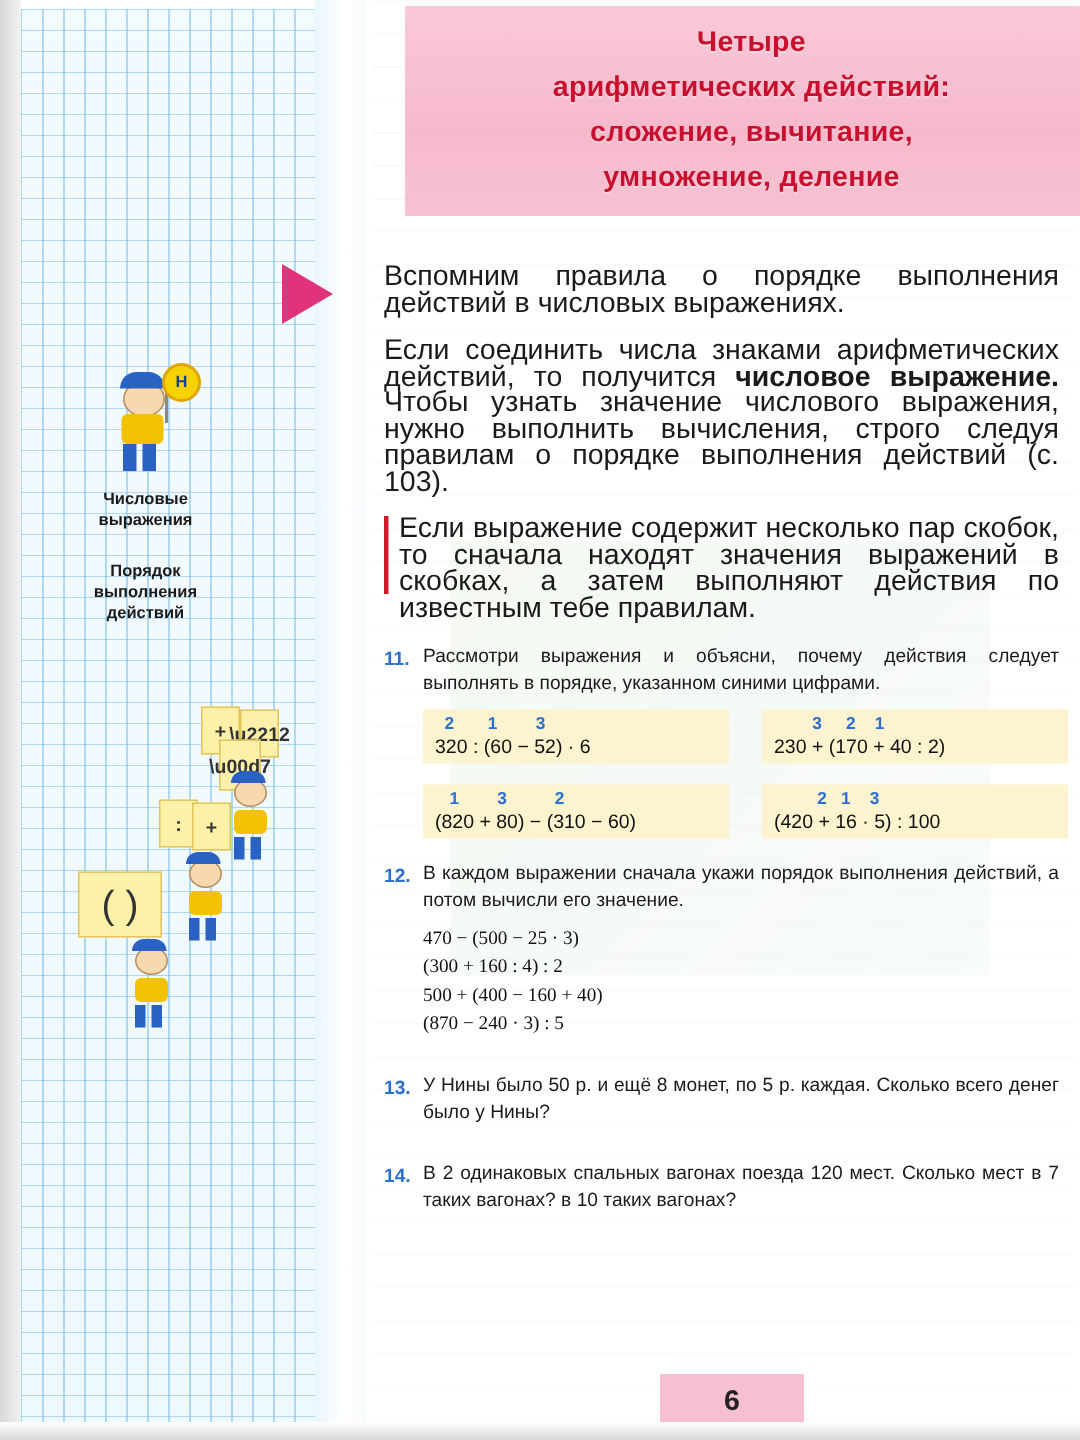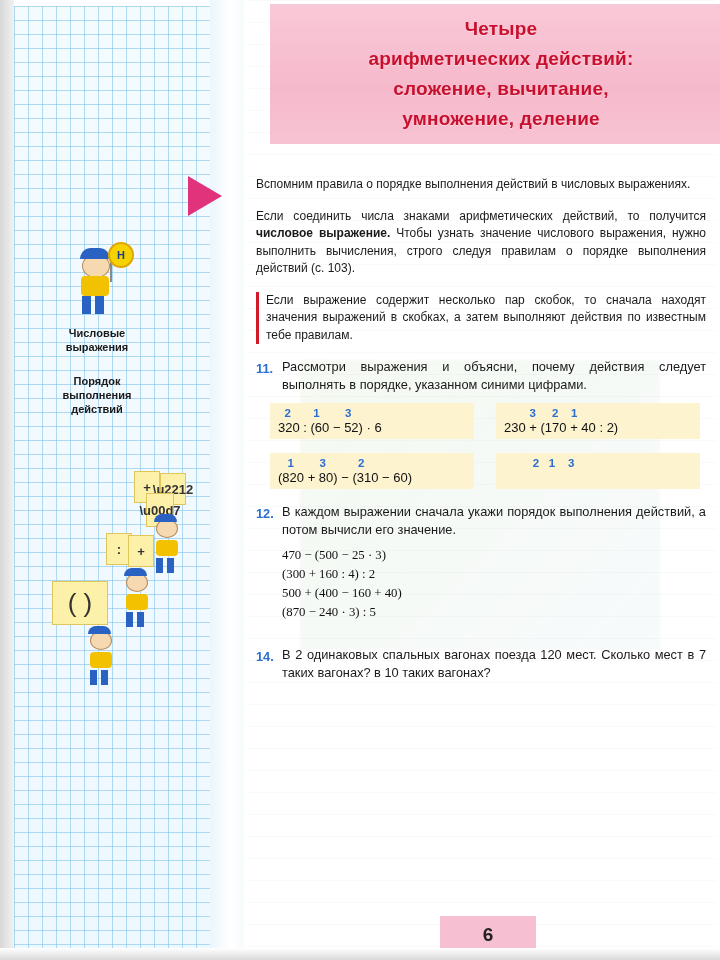--- a/index.html
+++ b/index.html
@@ -83,21 +83,21 @@
     border-top:20px solid transparent;
     border-bottom:20px solid transparent;
     border-left:34px solid #e0337b;
   }
 
   .body{
     position:absolute;left:256px;top:176px;width:450px;
   }
   p.para{
     margin:0 0 14px 0;
-    font-size:12px;
+    font-size:19px;
     line-height:17.5px;
     color:#1a1a1a;
     text-align:justify;
   }
   p.para b{font-weight:bold;}
   .redbar{
     position:absolute;left:0px;top:0px;width:3px;height:52px;background:#d01a2a;
   }
   .para-wrap{position:relative;padding-left:10px;}
 
@@ -107,21 +107,21 @@
     font-size:12.8px;line-height:17.5px;color:#1a1a1a;
   }
   .tasknum{
     position:absolute;left:0;top:2px;width:26px;
     color:#2a6fd1;font-weight:bold;font-size:12.8px;
   }
   .tasktext{display:block;margin-left:26px;text-align:justify;}
 
   
   .expr-grid{
-    margin:10px 0 4px 14px;
+    margin:10px 0 4px 26px;
     position:relative;
   }
   .expr-row{display:flex;gap:22px;margin-bottom:14px;}
   .expr-cell{
     position:relative;
     background:#fdf3cf;
     padding:4px 8px 4px 8px;
     min-width:188px;
   }
   .expr-orders{
@@ -299,38 +299,43 @@
           <div class="expr-main">230 + (170 + 40 : 2)</div>
         </div>
       </div>
       <div class="expr-row">
         <div class="expr-cell">
           <div class="expr-orders">   1        3          2</div>
           <div class="expr-main">(820 + 80) − (310 − 60)</div>
         </div>
         <div class="expr-cell">
           <div class="expr-orders">         2   1    3</div>
+          <div class="expr-main">(420 + 16 · 5) : 100</div>
         </div>
       </div>
     </div>
 
     <div class="task" style="margin-top:12px;">
       <span class="tasknum">12.</span>
       <span class="tasktext">В каждом выражении сначала укажи порядок выполнения действий, а потом вычисли его значение.</span>
     </div>
 
     <div class="two-col">
       <div class="col">
         <div>470 − (500 − 25 · 3)</div>
         <div>(300 + 160 : 4) : 2</div>
         <div>500 + (400 − 160 + 40)</div>
         <div>(870 − 240 · 3) : 5</div>
       </div>
     </div>
 
+    <div class="task" style="margin-top:22px;">
+      <span class="tasknum">13.</span>
+      <span class="tasktext">У Нины было 50 р. и ещё 8 монет, по 5 р. каждая. Сколько всего денег было у Нины?</span>
+    </div>
 
     <div class="task" style="margin-top:24px;">
       <span class="tasknum">14.</span>
       <span class="tasktext">В 2 одинаковых спальных вагонах поезда 120 мест. Сколько мест в 7 таких вагонах? в 10 таких вагонах?</span>
     </div>
 
   </div>
 
   <div class="pagenum-box">
     <span class="pagenum">6</span>

